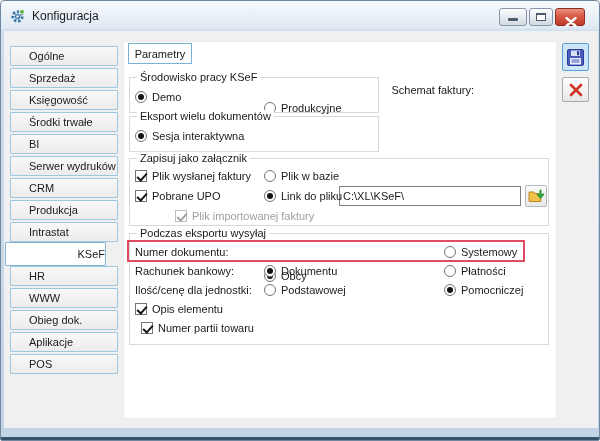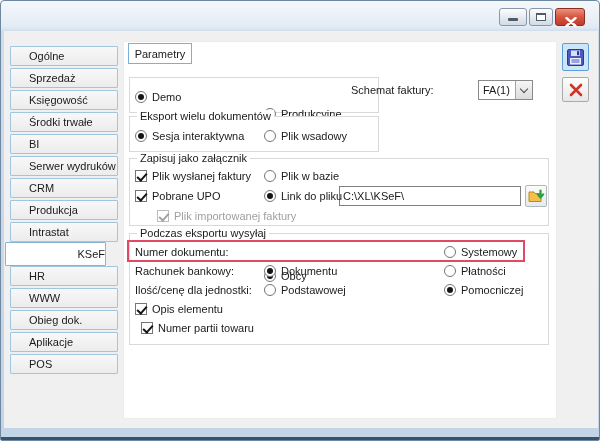--- a/index.html
+++ b/index.html
@@ -38,35 +38,45 @@
   .check{width:12px;height:12px;border:1px solid #757575;background:#fff;position:relative;flex:0 0 auto;}
   .check.on::after{content:"";position:absolute;left:3px;top:0px;width:4px;height:8px;
     border:solid #151515;border-width:0 2px 2px 0;transform:rotate(42deg);}
   .disic{border-color:#bcbcbc;}
   .disic.on::after{border-color:#a3a3a3;}
   .pathfield{position:absolute;left:209px;top:27px;width:182px;height:20px;border:1px solid #808080;
     font-family:"Liberation Sans",sans-serif;font-size:11px;padding:0 3px;background:#fff;color:#1a1a1a;}
   .browse{position:absolute;left:395px;top:26px;width:22px;height:22px;border:1px solid #aeb8c0;border-radius:2px;
     background:linear-gradient(#fbfbfb,#e9e9e9);display:flex;align-items:center;justify-content:center;}
   .redrect{position:absolute;left:126px;top:239px;width:398px;height:22px;border:2px solid #e04a63;z-index:5;pointer-events:none;}
-  .schema-label{position:absolute;left:350px;top:83px;width:123px;font-size:11px;white-space:nowrap;}
+  .schema-label{position:absolute;left:350px;top:83px;width:123px;text-align:right;font-size:11px;white-space:nowrap;}
   .combo{position:absolute;left:477px;top:79px;width:55px;height:20px;border:1px solid #8a8a8a;background:#fff;}
   .combo-value{position:absolute;left:4px;top:3px;font-size:11px;}
   .combo-btn{position:absolute;right:0;top:0;width:17px;height:18px;background:linear-gradient(#f6f6f6,#dcdcdc);
     border-left:1px solid #a5a5a5;}
   .chev{position:absolute;left:5px;top:5px;width:6px;height:6px;border-right:1px solid #4a4a4a;border-bottom:1px solid #4a4a4a;transform:rotate(45deg);}
   .toolbtn{position:absolute;left:561px;width:27px;display:flex;align-items:center;justify-content:center;border-radius:2px;}
   .save-btn{top:42px;height:28px;background:#cde5f7;border:1px solid #5ba0d6;}
   .cancel-btn{top:76px;height:25px;background:linear-gradient(#fdfdfd,#e7e7e7);border:1px solid #ababab;}
 </style>
 </head>
 <body>
 
 <div class="window">
 
+  <div class="titlebar">
+    <span style="display:inline-flex;">
+      <svg width="16" height="16" viewBox="0 0 16 16">
+        <circle cx="7.5" cy="8.5" r="4.6" fill="none" stroke="#4179a8" stroke-width="3.2" stroke-dasharray="2.4 1.7"></circle>
+        <circle cx="7.5" cy="8.5" r="1.9" fill="#ffffff" stroke="#4179a8" stroke-width="1.4"></circle>
+        <circle cx="12" cy="3.8" r="2.4" fill="#5cb33c" stroke="#ffffff" stroke-width="0.8"></circle>
+      </svg>
+    </span>
+    <span class="title-text">Konfiguracja</span>
+  </div>
 
   <div class="winbtn min">
     <span class="glyph-min"></span>
   </div>
   <div class="winbtn max">
     <span class="glyph-max"></span>
   </div>
   <div class="winbtn close">
     <span class="glyph-close">
       <svg width="12" height="10" viewBox="0 0 12 10">
@@ -92,47 +102,38 @@
       <div class="side-btn">WWW</div>
       <div class="side-btn">Obieg dok.</div>
       <div class="side-btn">Aplikacje</div>
       <div class="side-btn">POS</div>
     </div>
 
   <div class="panel"></div>
   <div class="tab">Parametry</div>
 
   <div class="group" id="g-env" style="left:128px;top:76px;width:250px;height:36px;">
+    <span class="legend">Środowisko pracy KSeF</span>
   <div class="opt" style="left: 5px; top: 11px;">
         <span class="radio sel"></span>
         <span class="olbl">Demo</span>
       </div>
-      <div class="opt" style="left: 134px; top: 28px;">
+      <div class="opt" style="left: 134px; top: 22px;">
         <span class="radio"></span>
         <span class="olbl">Produkcyjne</span>
       </div>
     </div>
 
   <div class="schema-label">Schemat faktury:</div>
-  <div class="combo">
-    <span class="combo-value">FA(1)</span>
-    <span class="combo-btn">
-      <span class="chev"></span>
-    </span>
-  </div>
 
   <div class="group" id="g-export" style="left:128px;top:115px;width:250px;height:36px;">
     <span class="legend">Eksport wielu dokumentów</span>
   <div class="opt" style="left: 5px; top: 11px;">
         <span class="radio sel"></span>
         <span class="olbl">Sesja interaktywna</span>
-      </div>
-      <div class="opt" style="left: 134px; top: 11px;">
-        <span class="radio"></span>
-        <span class="olbl">Plik wsadowy</span>
       </div>
     </div>
 
   <div class="group" id="g-attach" style="left:128px;top:157px;width:420px;height:68px;">
     <span class="legend">Zapisuj jako załącznik</span>
     <input class="pathfield" readonly="" value="C:\XL\KSeF\" style="">
     <span class="browse">
       <span style="display:inline-flex;">
         <svg width="17" height="15" viewBox="0 0 17 15">
           <path d="M1 4.5 L1 12.5 L13 12.5 L13 4.5 L7 4.5 L6 3 L1 3 Z" fill="#f3c04a" stroke="#b98a20" stroke-width="1"></path>
@@ -141,21 +142,21 @@
       </span>
     </span>
   <div class="opt" style="left: 5px; top: 9px;">
         <span class="check on"></span>
         <span class="olbl">Plik wysłanej faktury</span>
       </div>
       <div class="opt" style="left: 5px; top: 29px;">
         <span class="check on"></span>
         <span class="olbl">Pobrane UPO</span>
       </div>
-      <div class="opt dis" style="left: 3px; top: 49px; padding-left: 24px;">
+      <div class="opt dis" style="left: 21px; top: 49px; padding-left: 24px;">
         <span class="check on disic"></span>
         <span class="olbl">Plik importowanej faktury</span>
       </div>
       <div class="opt" style="left: 134px; top: 9px;">
         <span class="radio"></span>
         <span class="olbl">Plik w bazie</span>
       </div>
       <div class="opt" style="left: 134px; top: 29px;">
         <span class="radio sel"></span>
         <span class="olbl">Link do pliku</span>

